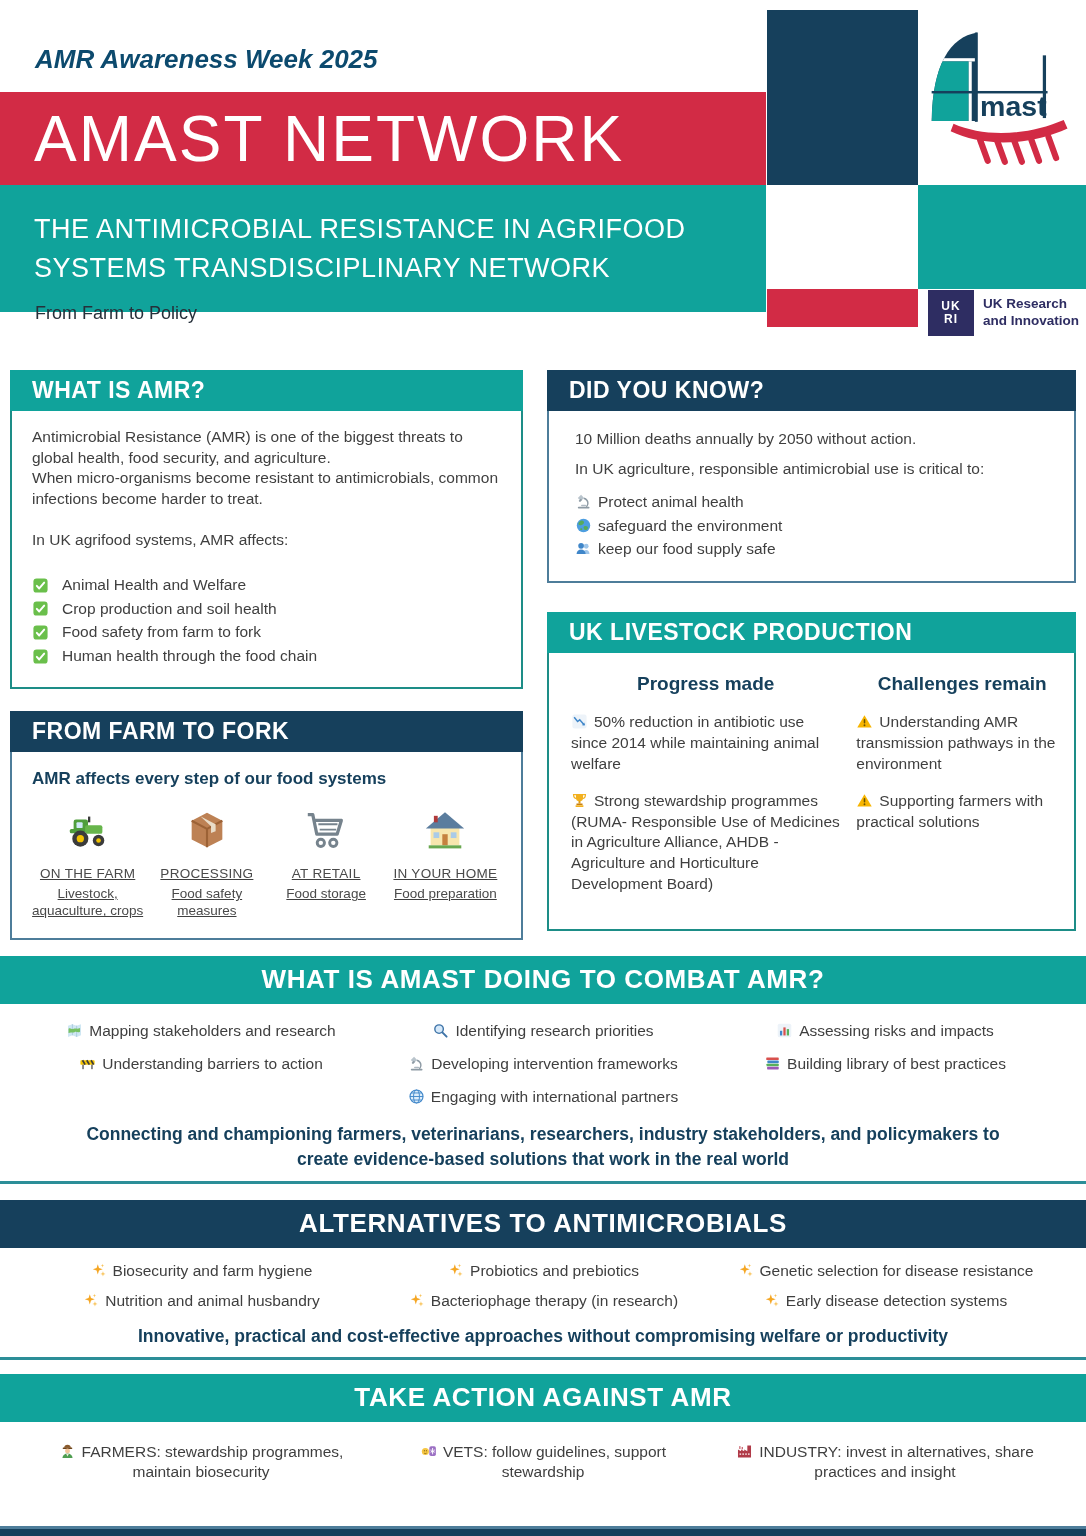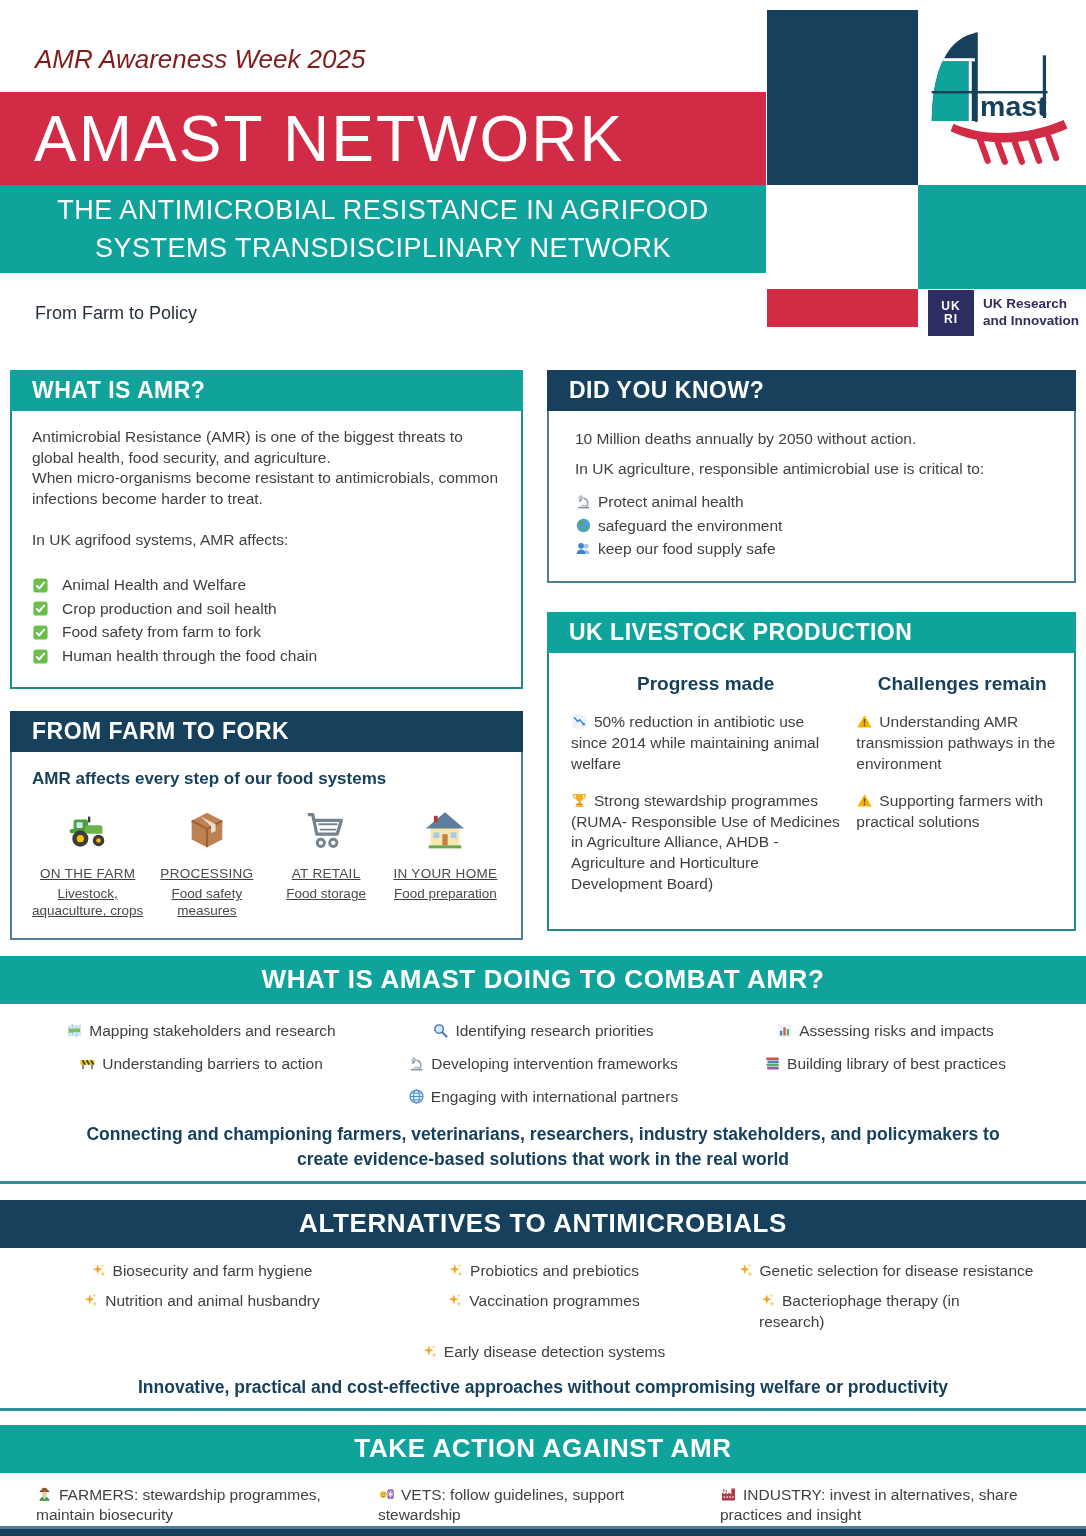--- a/index.html
+++ b/index.html
@@ -6,24 +6,24 @@
     --teal:#10A39B; --navy:#16405C; --red:#D22B45;
     --text:#3F3F3F; --border-teal:#1D8D87; --border-steel:#4E7D9A;
   }
   *{box-sizing:border-box;margin:0;padding:0;}
   html,body{background:#fff;}
   body{font-family:"Liberation Sans","DejaVu Sans",sans-serif;}
   .page{width:1086px;height:1536px;position:relative;background:#fff;overflow:hidden;}
 
   
   .header{position:relative;height:350px;}
-  .eyebrow{position:absolute;left:35px;top:44px;font-size:26px;font-style:italic;font-weight:400;color:#7f1d1d;}
+  .eyebrow{position:absolute;left:35px;top:44px;font-size:26px;font-style:italic;font-weight:700;color:#0c4a6e;}
   .red-band{position:absolute;left:0;top:92px;width:766px;height:93px;background:var(--red);display:flex;align-items:center;}
   .main-title{color:#fff;font-weight:400;font-size:64px;letter-spacing:2px;padding-left:34px;white-space:nowrap;}
-  .teal-band{position:absolute;left:0;top:185px;width:766px;height:88px;background:var(--teal);display:flex;align-items:center;text-align:center;}
+  .teal-band{position:absolute;left:0;top:185px;width:766px;height:127px;background:var(--teal);display:flex;align-items:center;}
   .subtitle{color:#fff;font-size:27px;line-height:1.42;padding:0 34px;letter-spacing:.5px;}
   .tagline{position:absolute;left:35px;top:303px;font-size:18px;color:#26303A;}
   .navy-rect{position:absolute;left:767px;top:10px;width:151px;height:175px;background:var(--navy);}
   .teal-rect{position:absolute;left:918px;top:185px;width:168px;height:104px;background:var(--teal);}
   .red-rect{position:absolute;left:767px;top:289px;width:151px;height:38px;background:var(--red);}
   .amast-logo{position:absolute;left:925px;top:24px;width:152px;height:152px;}
   .ukri{position:absolute;left:928px;top:290px;display:flex;align-items:center;gap:9px;}
   .ukri-sq{width:46px;height:46px;background:#2E2D62;color:#fff;display:flex;flex-direction:column;align-items:center;justify-content:center;font-weight:800;font-size:12px;line-height:1.05;letter-spacing:1px;}
   .ukri-name{color:#2E2D62;font-weight:700;font-size:13.5px;line-height:1.25;}
 
@@ -57,24 +57,24 @@
 
   .lvk{display:grid;grid-template-columns:56% 44%;gap:16px;}
   .lvk-h{font-weight:800;color:var(--navy);font-size:19px;text-align:center;margin-bottom:16px;}
 
   
   .band{height:48px;display:flex;align-items:center;justify-content:center;color:#fff;font-weight:800;font-size:26px;letter-spacing:.6px;}
   .band-teal{background:var(--teal);margin-top:16px;}
   .band-navy{background:var(--navy);margin-top:16px;}
   .grid3{display:grid;grid-template-columns:1fr 1fr 1fr;row-gap:13px;padding:17px 30px 0;}
   .grid3 > div:nth-of-type(7){grid-column:2;}
-  .gitem{font-size:15.5px;color:var(--text);line-height:1.32;justify-self:center;}
+  .gitem{font-size:15.5px;color:var(--text);text-align:center;line-height:1.32;justify-self:center;}
   .grid-alt{row-gap:10px;padding-top:13px;}
   .grid-alt > div:nth-of-type(6){max-width:252px;}
-  .grid-act{row-gap:21px;padding-top:12px;}
+  .grid-act{row-gap:21px;padding-top:20px;}
   .grid-act .gitem{max-width:330px;}
   .statement{font-weight:800;color:var(--navy);text-align:center;font-size:17.5px;line-height:1.45;margin:14px auto 0;max-width:950px;}
   .hr-teal{height:3px;background:#2C8E98;margin-top:8px;}
   .bottom-line{position:absolute;left:0;right:0;bottom:7px;height:3px;background:var(--border-steel);}
   .bottom-bar{position:absolute;left:0;right:0;bottom:0;height:7px;background:var(--navy);}
 </style>
 </head>
 <body>
 
 <div class="page">
@@ -387,25 +387,20 @@
           </svg></span><span>Genetic selection for disease resistance</span></div>
       <div class="gitem"><span class="ic"><svg viewBox="0 0 24 24">
             <path d="M11 3l1.7 5.6L18 10.3l-5.3 1.7L11 17.6 9.3 12 4 10.3l5.3-1.7z" fill="#f5a623"></path>
             <path d="M18.3 13.2l.9 2.8 2.8.9-2.8.9-.9 2.8-.9-2.8-2.8-.9 2.8-.9z" fill="#f8c257"></path>
             <path d="M17.6 2.6l.6 2 2 .6-2 .6-.6 2-.6-2-2-.6 2-.6z" fill="#f8c257"></path>
           </svg></span><span>Nutrition and animal husbandry</span></div>
       <div class="gitem"><span class="ic"><svg viewBox="0 0 24 24">
             <path d="M11 3l1.7 5.6L18 10.3l-5.3 1.7L11 17.6 9.3 12 4 10.3l5.3-1.7z" fill="#f5a623"></path>
             <path d="M18.3 13.2l.9 2.8 2.8.9-2.8.9-.9 2.8-.9-2.8-2.8-.9 2.8-.9z" fill="#f8c257"></path>
             <path d="M17.6 2.6l.6 2 2 .6-2 .6-.6 2-.6-2-2-.6 2-.6z" fill="#f8c257"></path>
-          </svg></span><span>Vaccination programmes</span></div>
-      <div class="gitem"><span class="ic"><svg viewBox="0 0 24 24">
-            <path d="M11 3l1.7 5.6L18 10.3l-5.3 1.7L11 17.6 9.3 12 4 10.3l5.3-1.7z" fill="#f5a623"></path>
-            <path d="M18.3 13.2l.9 2.8 2.8.9-2.8.9-.9 2.8-.9-2.8-2.8-.9 2.8-.9z" fill="#f8c257"></path>
-            <path d="M17.6 2.6l.6 2 2 .6-2 .6-.6 2-.6-2-2-.6 2-.6z" fill="#f8c257"></path>
           </svg></span><span>Bacteriophage therapy (in research)</span></div>
       <div class="gitem"><span class="ic"><svg viewBox="0 0 24 24">
             <path d="M11 3l1.7 5.6L18 10.3l-5.3 1.7L11 17.6 9.3 12 4 10.3l5.3-1.7z" fill="#f5a623"></path>
             <path d="M18.3 13.2l.9 2.8 2.8.9-2.8.9-.9 2.8-.9-2.8-2.8-.9 2.8-.9z" fill="#f8c257"></path>
             <path d="M17.6 2.6l.6 2 2 .6-2 .6-.6 2-.6-2-2-.6 2-.6z" fill="#f8c257"></path>
           </svg></span><span>Early disease detection systems</span></div>
     </div>
   <div class="statement" style="margin-top:12px;">Innovative, practical and cost-effective approaches without compromising welfare or productivity</div>
   <div class="hr-teal"></div>
 

